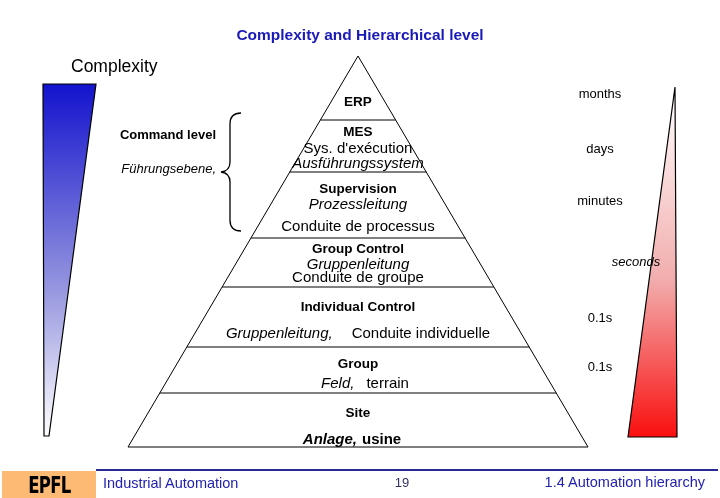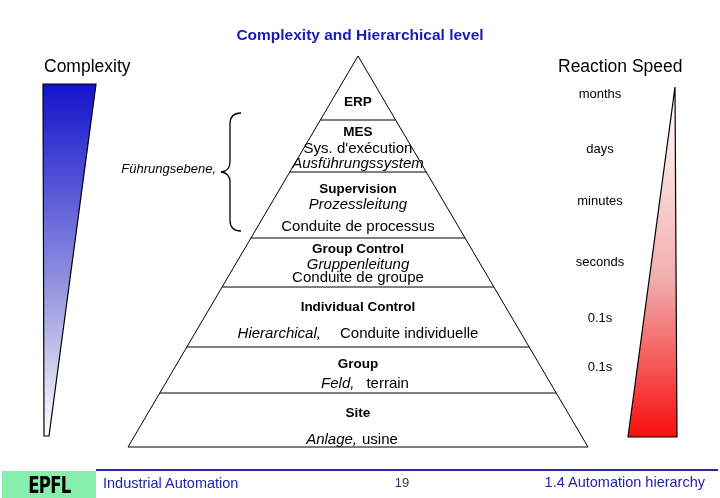--- a/index.html
+++ b/index.html
@@ -8,30 +8,30 @@
     width:720px;height:498px;
     background:#ffffff;
     font-family:"Liberation Sans", sans-serif;
     color:#000;
     overflow:hidden;
     margin:0 auto;
   }
   .abs{position:absolute;white-space:nowrap;}
   .ctr{transform:translateX(-50%);}
   .slide-title{font-weight:bold;font-size:15.5px;color:#1a1ab8;left:0;right:0;text-align:center;}
-  .side-heading{font-size:17.5px;color:#000;}
+  .side-heading{font-size:17.5px;color:#000;margin-left:27px;}
   .cmd{right:504px;text-align:right;font-size:13px;}
   .cmd-bold{font-weight:bold;}
   .it{font-style:italic;}
   .lvl-name{font-weight:bold;font-size:13.5px;}
   .lvl-sub{font-size:15px;}
   .pair{display:flex;align-items:baseline;}
   .time-label{font-size:13px;}
   .footer-line{position:absolute;left:96px;right:2px;top:469px;height:2px;background:#2a2a94;}
-  .logo-box{position:absolute;left:2px;top:471px;width:94px;height:27px;background:#86efac;display:flex;align-items:center;justify-content:center;}
+  .logo-box{position:absolute;left:2px;top:471px;width:94px;height:27px;background:#fdba74;display:flex;align-items:center;justify-content:center;}
   .logo-text{color:#000;font-weight:bold;font-size:23px;letter-spacing:-1px;transform:scaleX(0.72);font-family:"DejaVu Sans", sans-serif;}
   .footer-blue{color:#2222b0;font-size:14.5px;}
   .page-num{color:#333366;font-size:13px;margin-left:44px;}
   svg{position:absolute;left:0;top:0;}
 </style>
 </head>
 <body>
 
 <div class="slide">
 
@@ -61,58 +61,58 @@
     <line x1="222.1" y1="287" x2="493.9" y2="287" stroke="#000" stroke-width="1"></line>
     <line x1="186.8" y1="347" x2="529.2" y2="347" stroke="#000" stroke-width="1"></line>
     <line x1="159.8" y1="393" x2="556.2" y2="393" stroke="#000" stroke-width="1"></line>
 
     <path d="M 241 113 Q 230 113 230 124 L 230 162 Q 230 171 221 172 Q 230 173 230 182 L 230 220 Q 230 231 241 231" fill="none" stroke="#000" stroke-width="1.3"></path>
   </svg>
 
   <div class="abs slide-title" style="top:26px;">Complexity and Hierarchical level</div>
 
   <div class="abs side-heading" style="left:44px;top:56px;">Complexity</div>
+  <div class="abs cmd cmd-bold" style="top:127px;">Command level</div>
   <div class="abs cmd it" style="top:161px;">Führungsebene,</div>
 
-  <div class="abs side-heading" style="left:558px;top:56px;">Reaction Speed</div>
   <div class="abs ctr time-label" style="left:600px;top:86px;">months</div>
   <div class="abs ctr time-label" style="left:600px;top:141px;">days</div>
   <div class="abs ctr time-label" style="left:600px;top:193px;">minutes</div>
-  <div class="abs ctr time-label" style="left:600px;top:254px;">seconds</div>
+  <div class="abs ctr time-label" style="left:636px;top:254px;font-style:italic;">seconds</div>
   <div class="abs ctr time-label" style="left:600px;top:310px;">0.1s</div>
   <div class="abs ctr time-label" style="left:600px;top:359px;">0.1s</div>
 
   <div class="abs ctr lvl-name" style="left:358px;top:94px;">ERP</div>
 
   <div class="abs ctr lvl-name" style="left:358px;top:124px;">MES</div>
   <div class="abs ctr lvl-sub" style="left:358px;top:139px;">Sys. d'exécution</div>
   <div class="abs ctr lvl-sub it" style="left:358px;top:154px;">Ausführungssystem</div>
 
   <div class="abs ctr lvl-name" style="left:358px;top:181px;">Supervision</div>
   <div class="abs ctr lvl-sub it" style="left:358px;top:195px;text-align:center;">Prozessleitung</div>
   <div class="abs ctr lvl-sub" style="left:358px;top:217px;">Conduite de processus</div>
 
   <div class="abs ctr lvl-name" style="left:358px;top:241px;">Group Control</div>
   <div class="abs ctr lvl-sub it" style="left:358px;top:255px;">Gruppenleitung</div>
   <div class="abs ctr lvl-sub" style="left:358px;top:268px;">Conduite de groupe</div>
 
   <div class="abs ctr lvl-name" style="left:358px;top:299px;">Individual Control</div>
   <div class="abs ctr pair lvl-sub" style="left:358px;top:324px;gap:19px;">
-    <span class="it">Hierarchical,</span>
+    <span class="it">Gruppenleitung,</span>
     <span>Conduite individuelle</span>
   </div>
 
   <div class="abs ctr lvl-name" style="left:358px;top:356px;">Group</div>
   <div class="abs ctr pair lvl-sub" style="left:365px;top:374px;gap:12px;">
     <span class="it">Feld,</span>
     <span>terrain</span>
   </div>
 
   <div class="abs ctr lvl-name" style="left:358px;top:405px;">Site</div>
-  <div class="abs ctr pair lvl-sub" style="left:352px;top:430px;gap:5px;">
+  <div class="abs ctr pair lvl-sub" style="left:352px;top:430px;gap:5px;font-weight:bold;">
     <span class="it">Anlage,</span>
     <span>usine</span>
   </div>
 
   <div class="footer-line"></div>
   <div class="logo-box">
     <span class="logo-text">EPFL</span>
   </div>
   <div class="abs footer-blue" style="left:103px;top:475px;">Industrial Automation</div>
   <div class="abs ctr page-num" style="left:358px;top:475px;">19</div>

